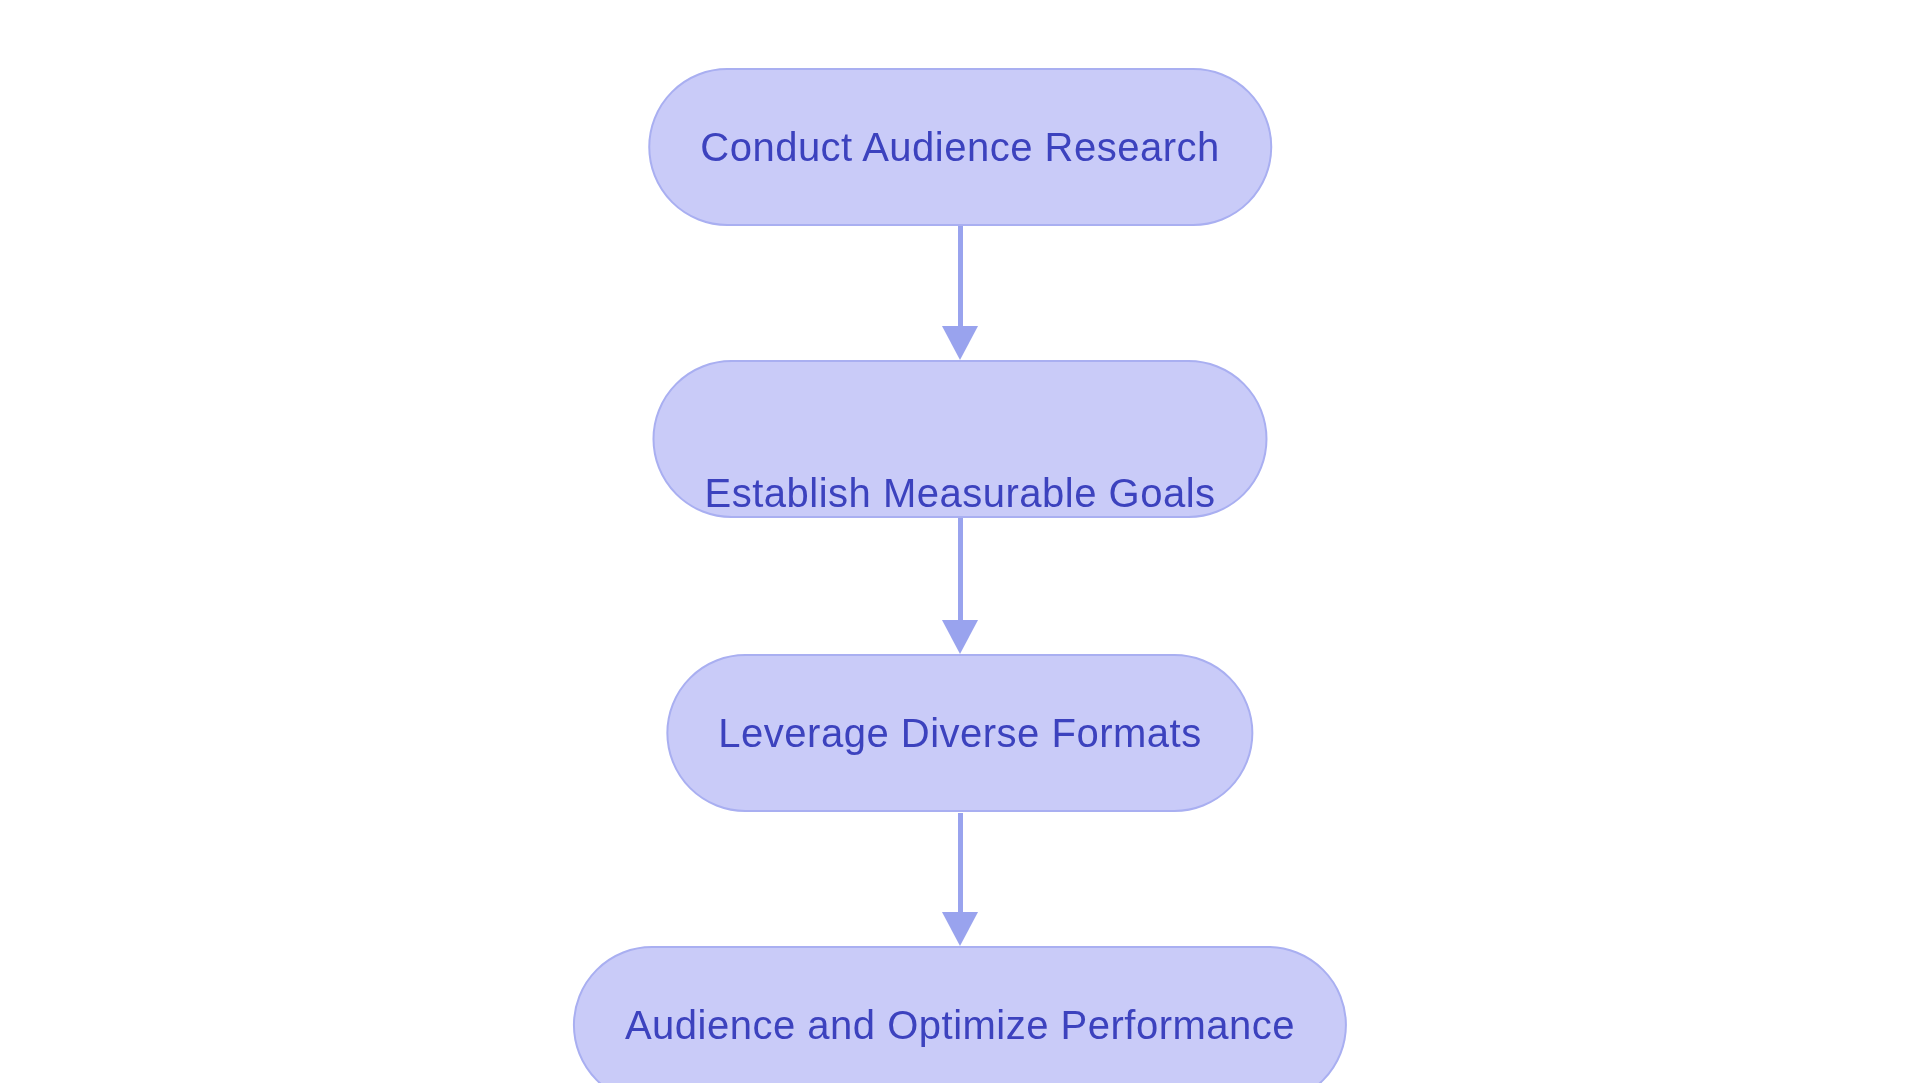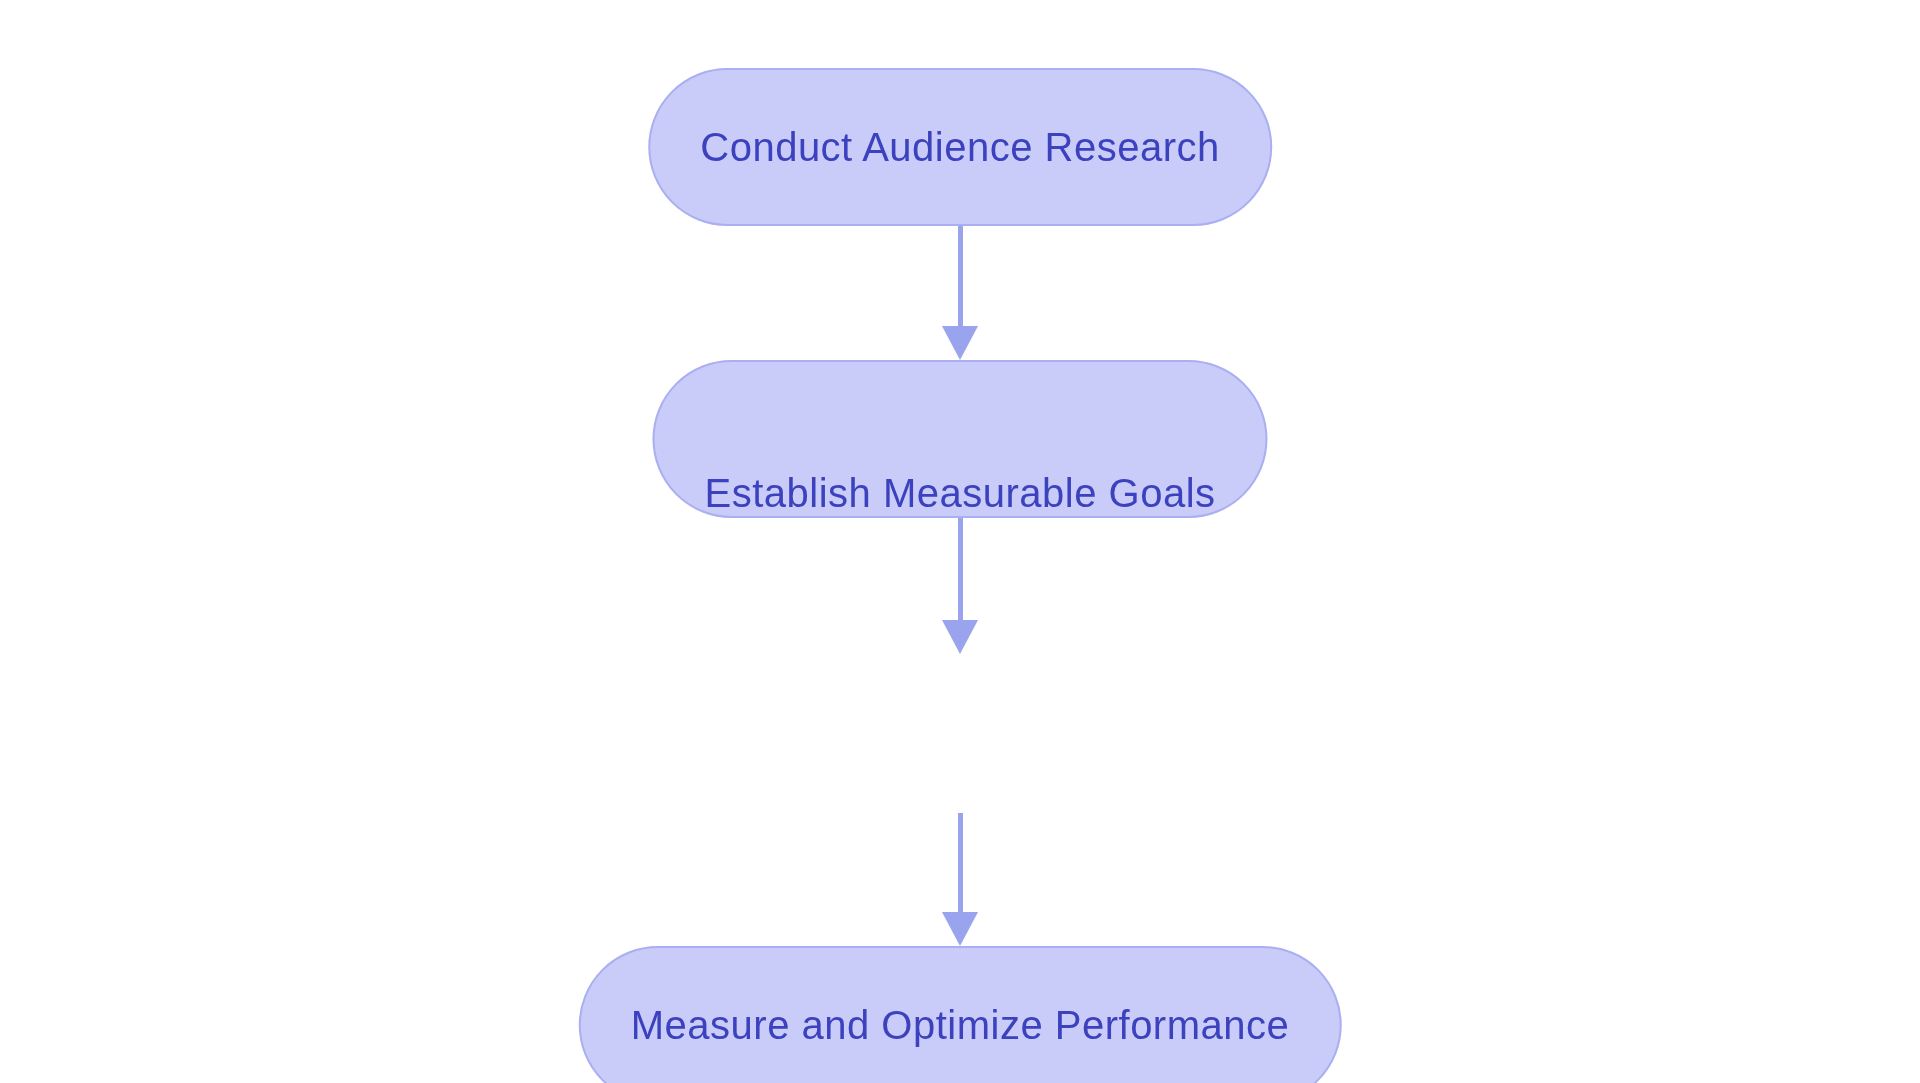--- a/index.html
+++ b/index.html
@@ -88,23 +88,26 @@
 
   <div class="node node-1">
     <span class="node-label">Establish Measurable Goals</span>
   </div>
 
   <div class="arrow arrow-1">
     <div class="arrow-line"></div>
     <div class="arrow-head"></div>
   </div>
 
+  <div class="node node-2">
+    <span class="node-label">Leverage Diverse Formats</span>
+  </div>
 
   <div class="arrow arrow-2">
     <div class="arrow-line"></div>
     <div class="arrow-head"></div>
   </div>
 
   <div class="node node-3">
-    <span class="node-label">Measure and Optimize Performance</span>
+    <span class="node-label">Audience and Optimize Performance</span>
   </div>
 
 </div>
 
 </body></html>

